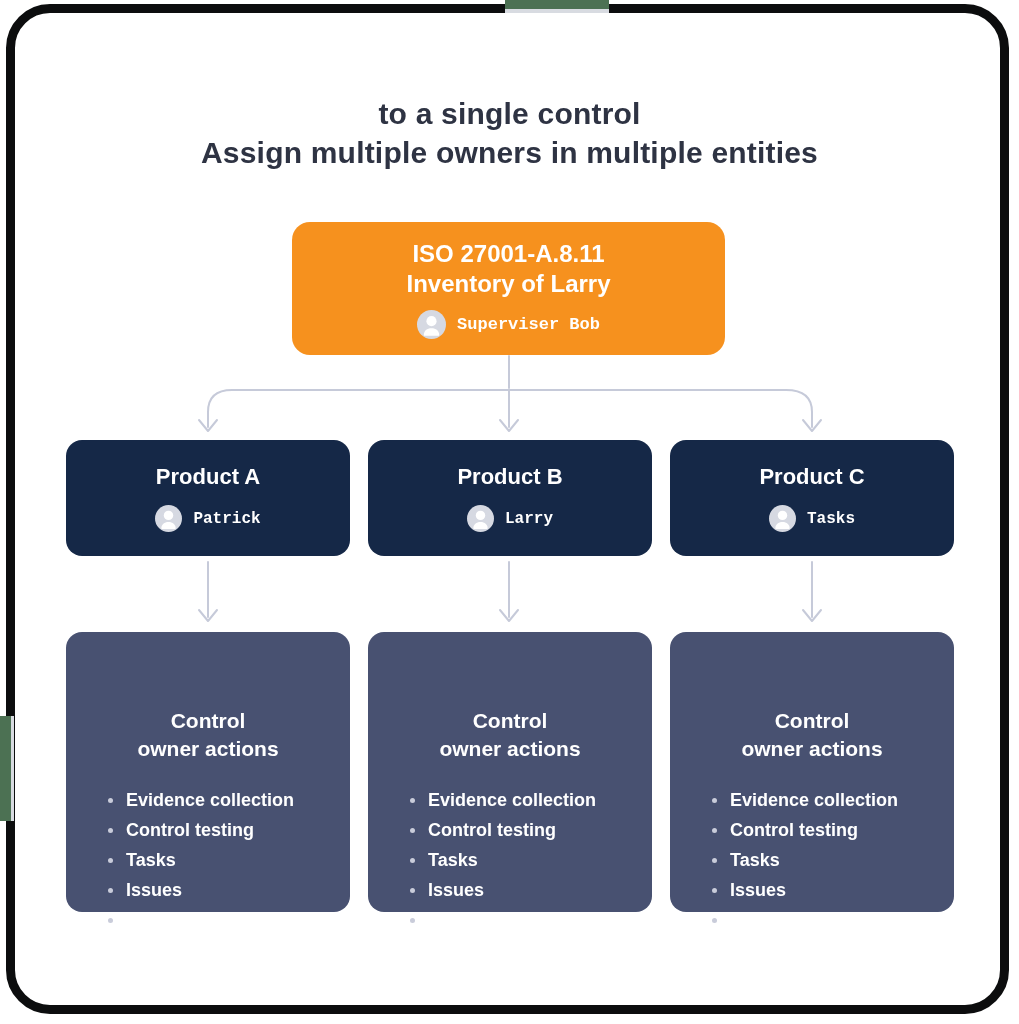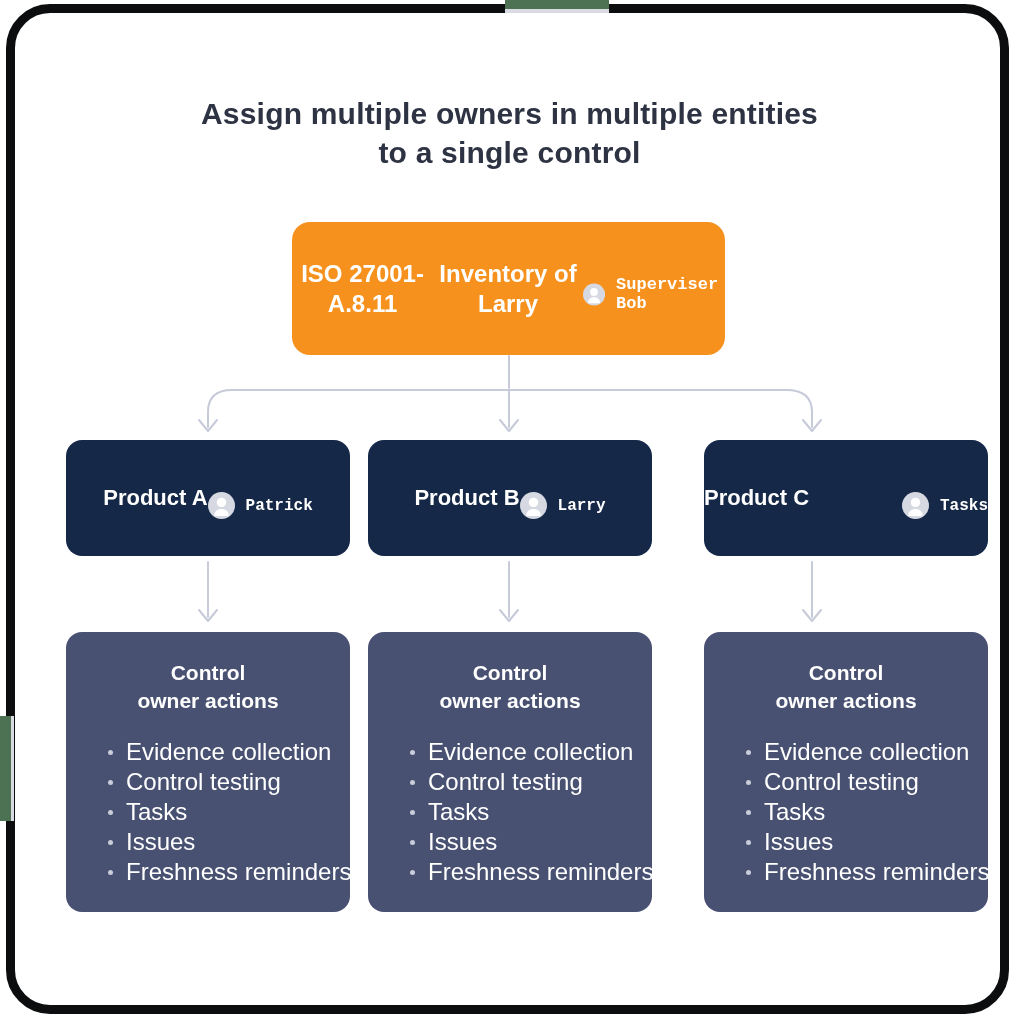--- a/index.html
+++ b/index.html
@@ -52,20 +52,21 @@
     font-weight: 700;
     letter-spacing: 0.2px;
   }
 
   .node {
     position: absolute;
     box-sizing: border-box;
     border-radius: 16px;
     color: #ffffff;
     display: flex;
+    flex-direction: column;
     align-items: center;
     justify-content: center;
   }
 
   .root-node {
     left: 292px; top: 222px; width: 433px; height: 133px;
     background: var(--accent_orange, #F6911E);
     border-radius: 18px;
   }
   .root-node .node-title { font-size: 24px; font-weight: 700; line-height: 30px; text-align: center; }
@@ -78,47 +79,48 @@
   .product-node {
     top: 440px; width: 284px; height: 116px;
     background: var(--navy, #152847);
   }
   .product-node .node-title { font-size: 22px; font-weight: 700; }
   .product-node .owner-row { margin-top: 15px; }
   .product-node .owner-name { font-size: 16px; font-weight: 700; }
 
   .pos-a { left: 66px; }
   .pos-b { left: 368px; }
-  .pos-c { left: 704px; justify-content: space-between; }
+  .pos-c { left: 670px; }
 
   .actions-node {
     position: absolute;
     top: 632px; width: 284px; height: 280px;
     box-sizing: border-box;
     border-radius: 16px;
     background: var(--slate, #485171);
     color: #ffffff;
     padding: 27px 18px 0 18px;
   }
   .actions-title {
     text-align: center;
     font-size: 21px;
     font-weight: 700;
     line-height: 28px;
+    margin-top: 48px;
   }
   .actions-list {
     list-style: none;
     margin: 22px 0 0 0;
     padding: 0 0 0 20px;
   }
   .actions-list li {
     position: relative;
     padding-left: 22px;
-    font-size: 24px;
-    font-weight: 400;
+    font-size: 18px;
+    font-weight: 700;
     line-height: 30px;
     white-space: nowrap;
   }
   .actions-list li::before {
     content: "";
     position: absolute;
     left: 4px; top: 13px;
     width: 5px; height: 5px;
     border-radius: 50%;
     background: #C9CCDA;
@@ -142,22 +144,22 @@
 
 <div class="stage">
 
   <div class="card-frame"></div>
   <div class="accent-top-green"></div>
   <div class="accent-top-line"></div>
   <div class="accent-left-green"></div>
   <div class="accent-left-line"></div>
 
   <div class="main-title">
+    <div>to a single control</div>
     <div>Assign multiple owners in multiple entities</div>
-    <div>to a single control</div>
   </div>
 
   <svg class="connector-layer" width="1019" height="1024" viewBox="0 0 1019 1024">
     <path class="connector" d="M509 356 V388"></path>
     <path class="connector" d="M208 427 V412 Q208 390 232 390 H786 Q812 390 812 412 V427"></path>
     <path class="connector" d="M509 390 V427"></path>
     <path class="connector" d="M199 420 L208 431 L217 420"></path>
     <path class="connector" d="M500 420 L509 431 L518 420"></path>
     <path class="connector" d="M803 420 L812 431 L821 420"></path>
     <path class="connector" d="M208 562 V617"></path>

